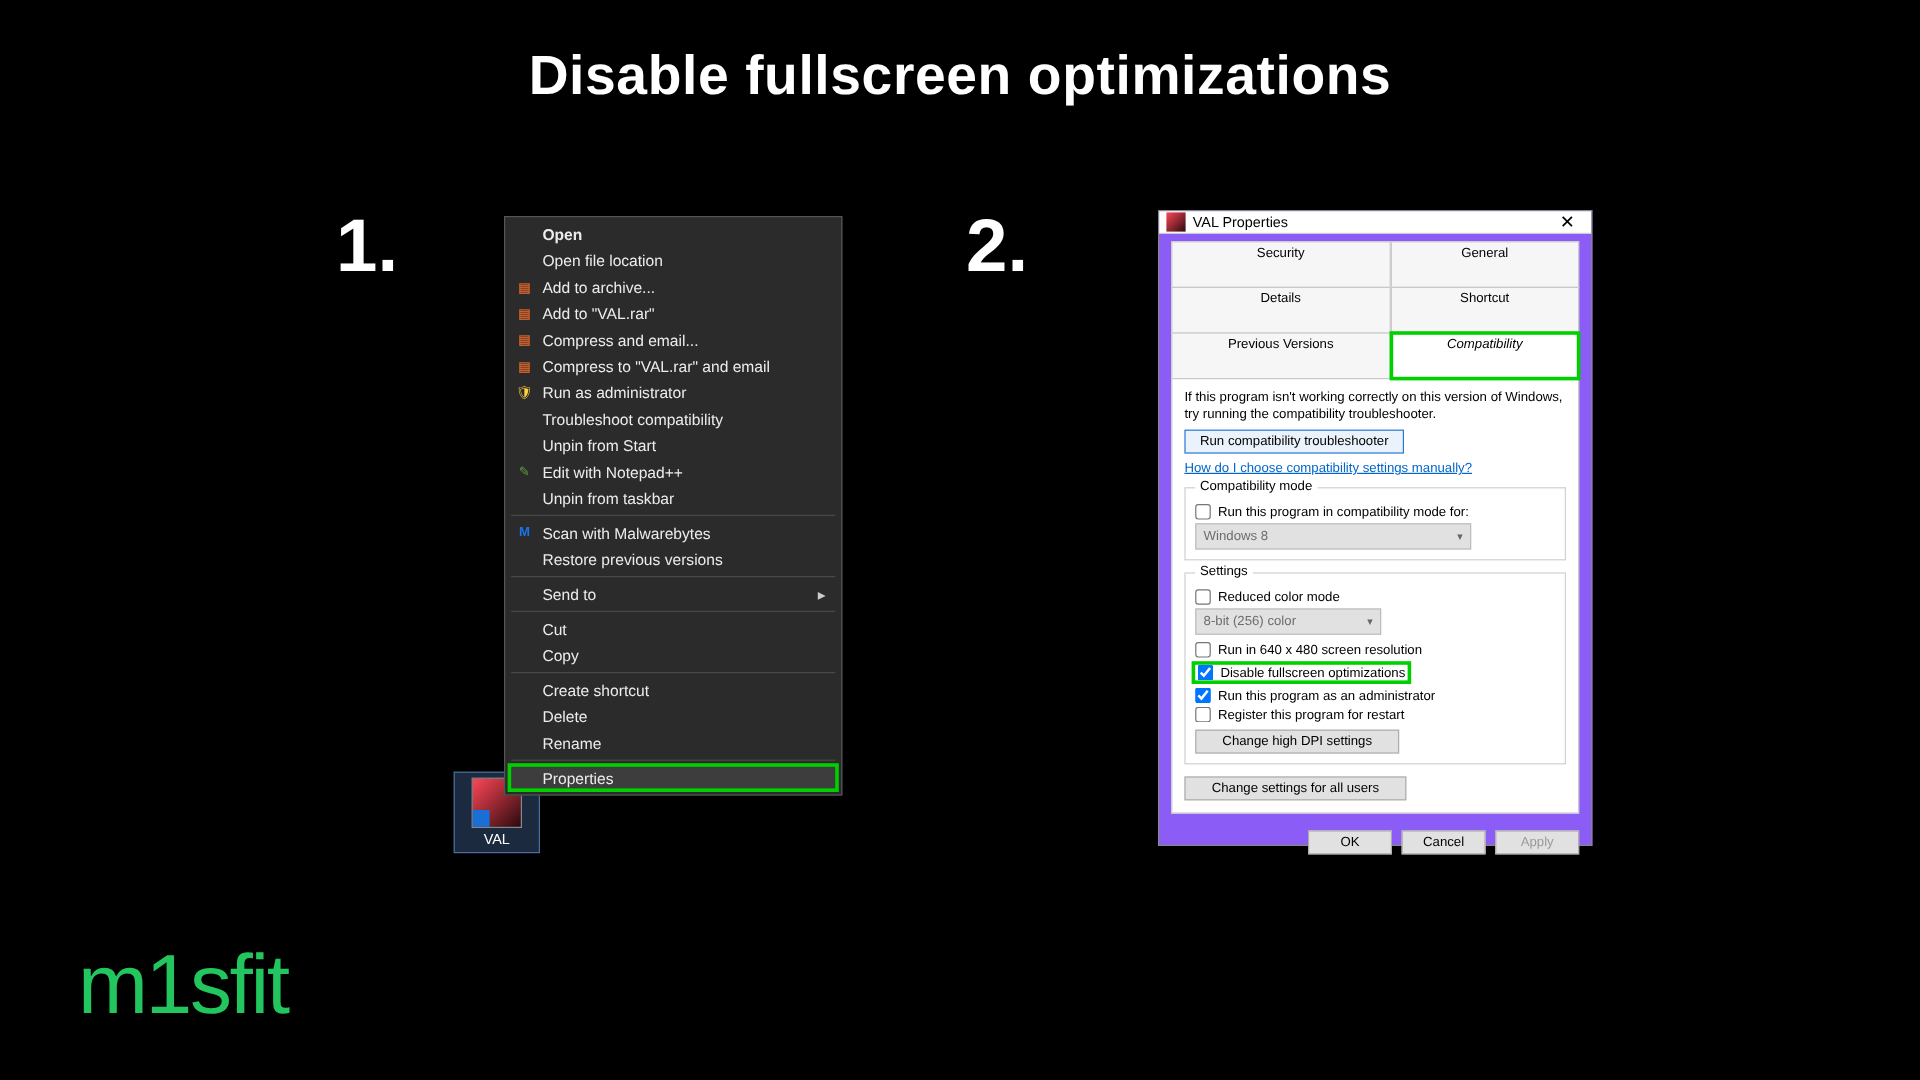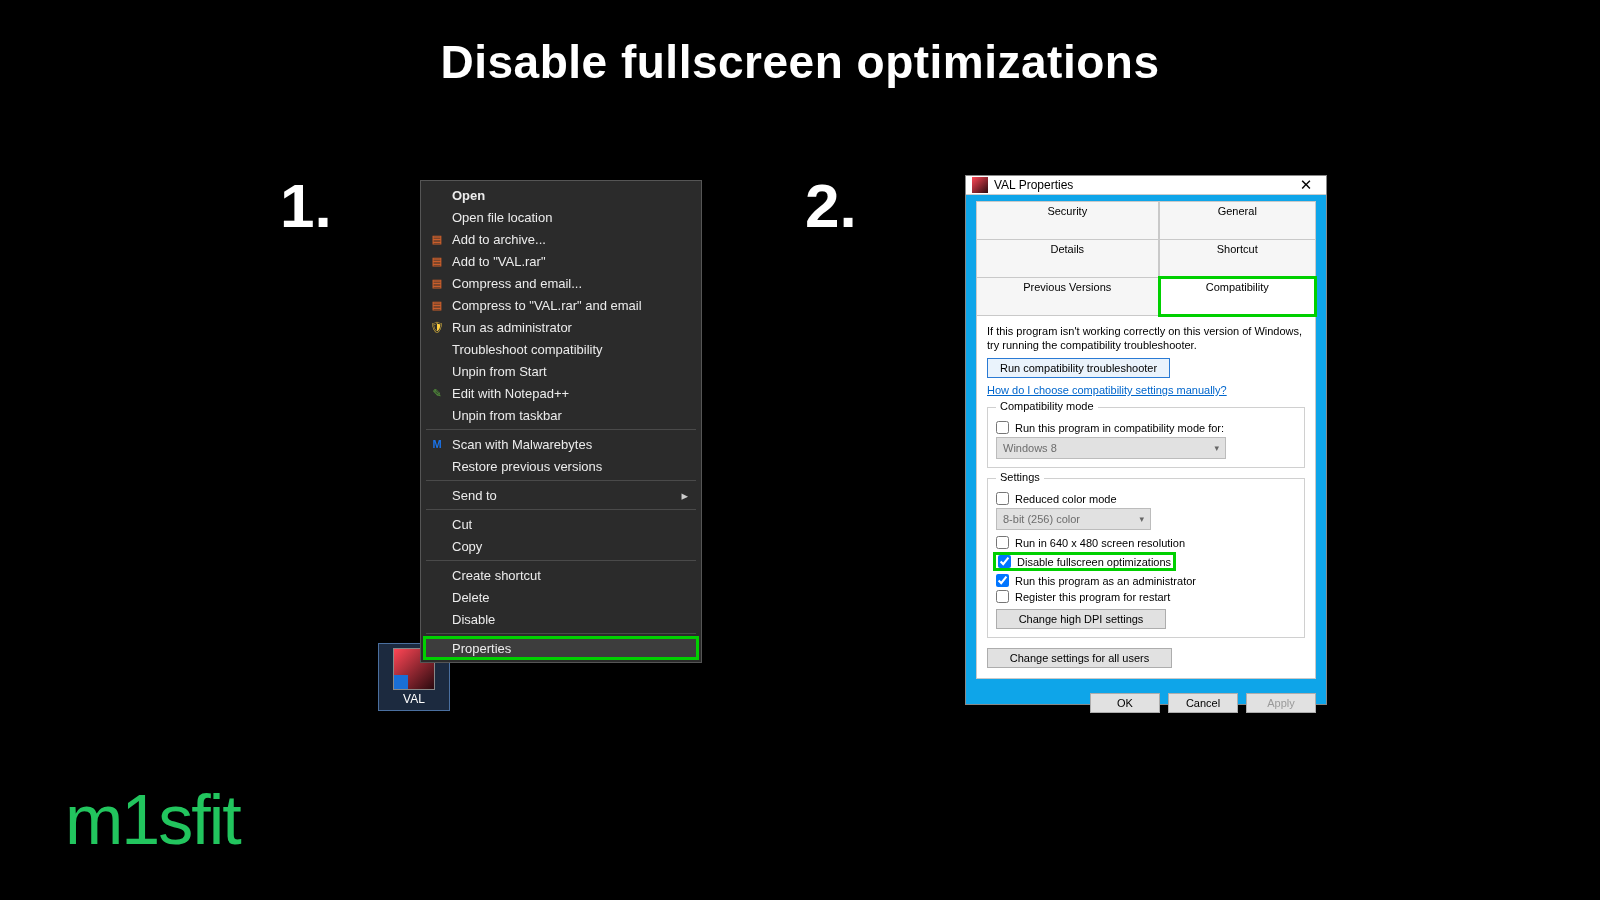--- a/index.html
+++ b/index.html
@@ -126,21 +126,21 @@
     outline-offset: -2px;
   }
 
   
   .props-dialog {
     position: absolute;
     left: 965px;
     top: 175px;
     width: 362px;
     height: 530px;
-    background: #0ea5e9;
+    background: #8b5cf6;
     border: 1px solid #888;
     color: #000;
     font-size: 12px;
     display: flex;
     flex-direction: column;
   }
   .props-title {
     display: flex;
     align-items: center;
     height: 26px;
@@ -176,21 +176,21 @@
     font-size: 11px;
     line-height: 18px;
     margin-bottom: -1px;
   }
   .tab.active {
     background: #fff;
     border-bottom: 1px solid #fff;
     position: relative;
     z-index: 1;
   }
-  .tab.hl { outline: 3px solid #00d000; outline-offset: -2px; }
+  .tab.hl { outline: 3px solid #00d000; outline-offset: -2px; font-style: italic; }
   .tab-body {
     margin: 0 10px 8px 10px;
     background: #fff;
     border: 1px solid #c9c9c9;
     padding: 8px 10px 10px 10px;
     flex: 1;
   }
   .infotext {
     font-size: 11px;
     line-height: 14px;
@@ -331,21 +331,21 @@
   <div class="ctx-item">
       <span>Send to</span>
       <span class="ctx-arrow">▸</span>
     </div>
   <div class="ctx-sep"></div>
   <div class="ctx-item">Cut</div>
   <div class="ctx-item">Copy</div>
   <div class="ctx-sep"></div>
   <div class="ctx-item">Create shortcut</div>
   <div class="ctx-item">Delete</div>
-  <div class="ctx-item">Disable</div>
+  <div class="ctx-item">Rename</div>
   <div class="ctx-sep"></div>
   <div class="ctx-item ctx-highlight">Properties</div>
 </div>
 
 <div class="props-dialog">
   <div class="props-title">
     <div class="ticon"></div>
     <div class="text">VAL Properties</div>
     <div class="close">✕</div>
   </div>

